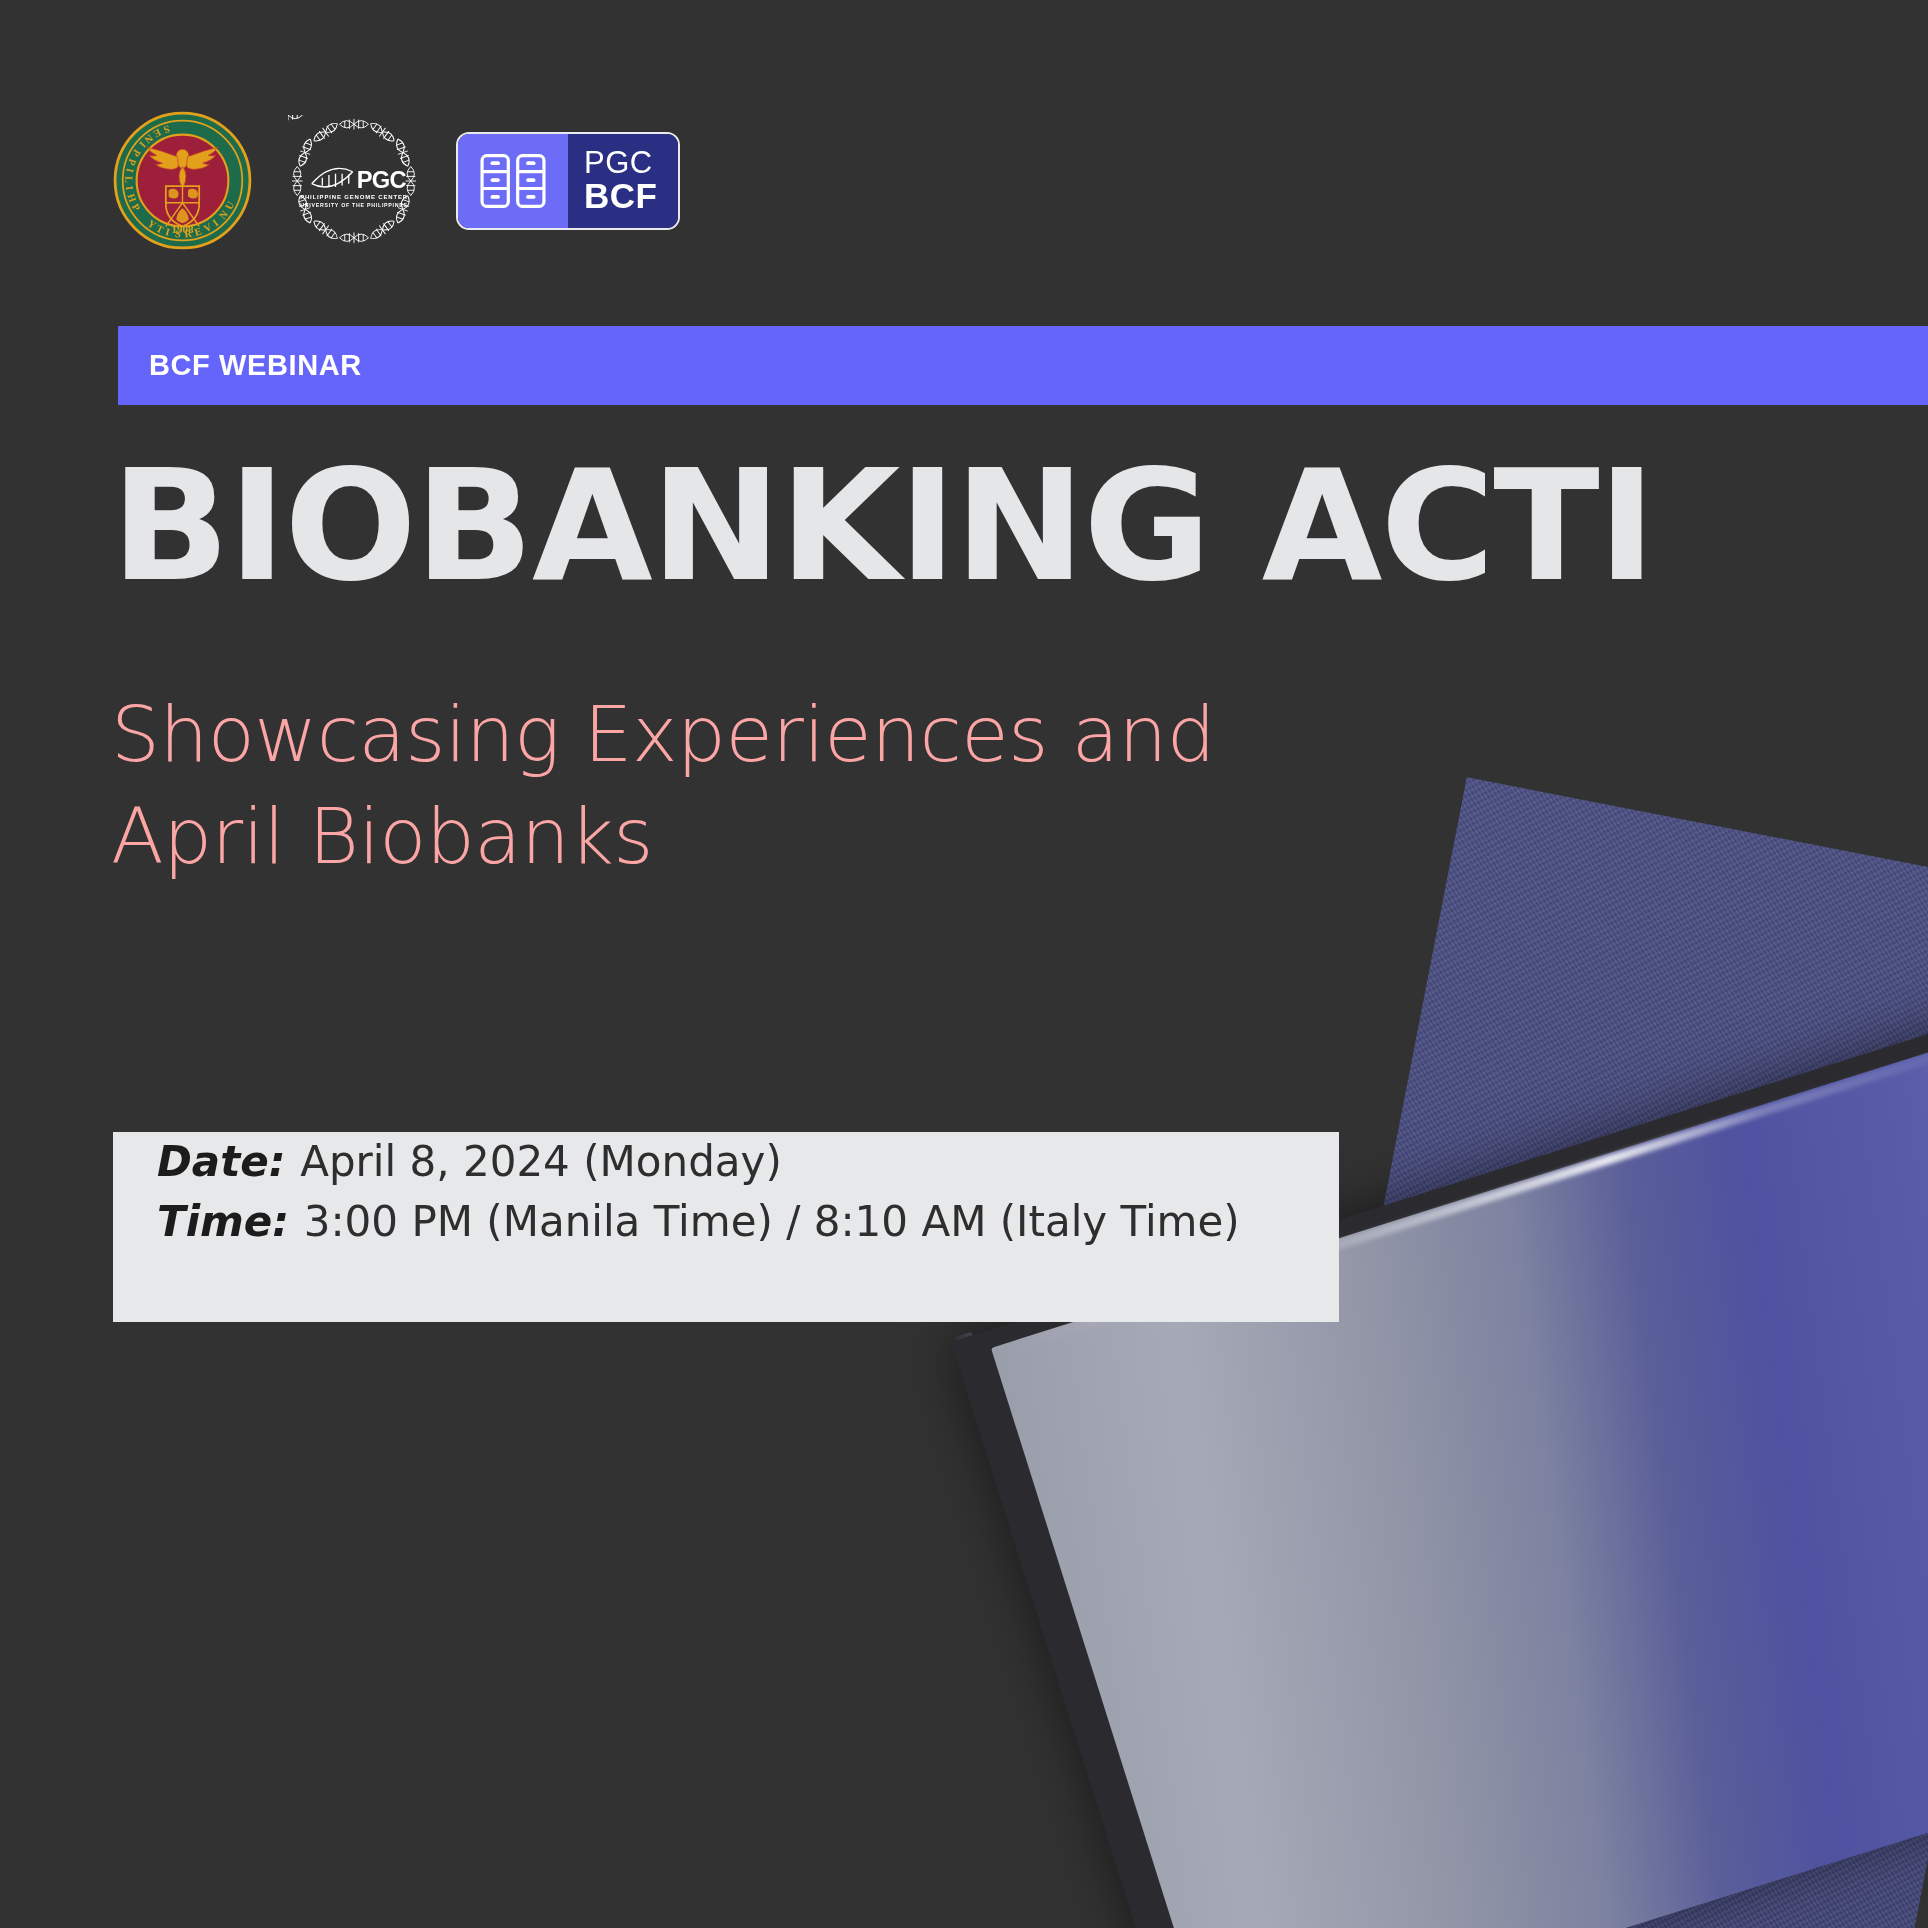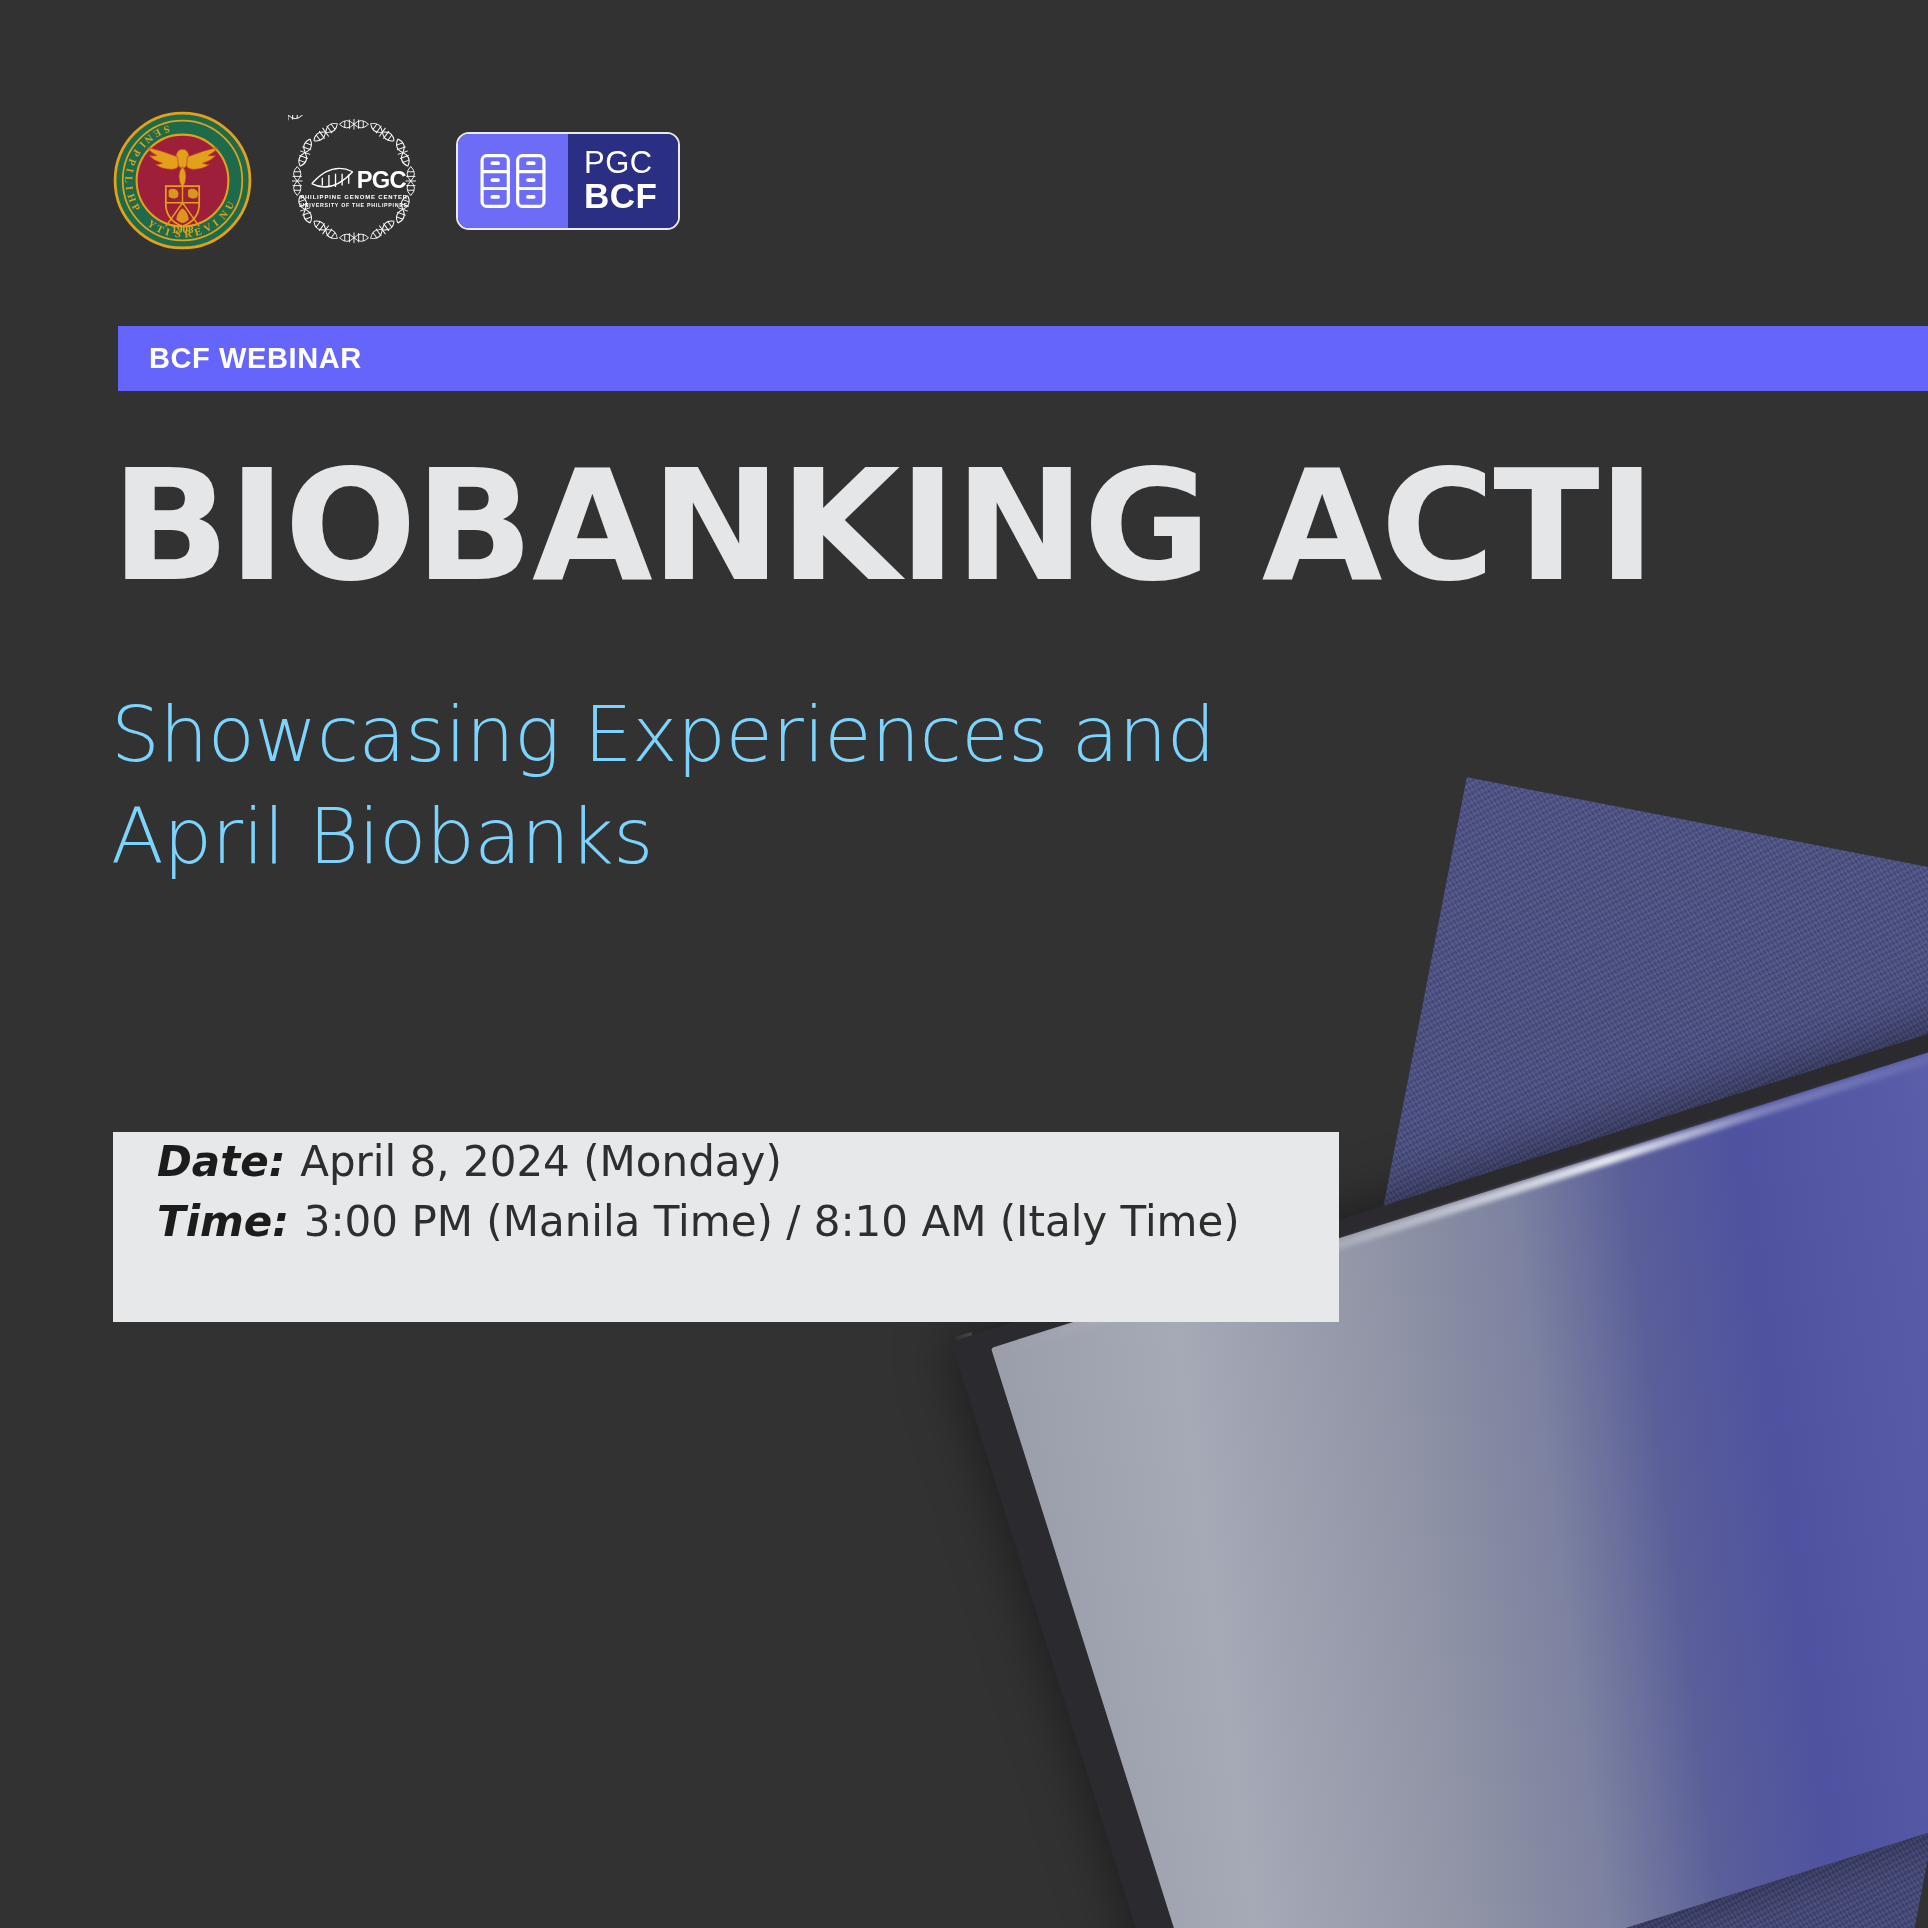--- a/index.html
+++ b/index.html
@@ -148,21 +148,21 @@
     letter-spacing: 0.5px;
     font-weight: 700;
   }
 
   
   .banner {
     position: absolute;
     left: 118px;
     top: 326px;
     right: 0;
-    height: 65px;
+    height: 79px;
     background: #6665fb;
     display: flex;
     align-items: center;
   }
   .banner-label {
     color: #ffffff;
     font-weight: bold;
     font-size: 29px;
     letter-spacing: 0.6px;
     margin-left: 31px;
@@ -183,21 +183,21 @@
     letter-spacing: -1.9px;
     transform: scaleX(1.02);
     transform-origin: left center;
   }
 
   
   .subtitle {
     position: absolute;
     left: 111px;
     top: 684px;
-    color: #7dd3fc;
+    color: #fca5a5;
     font-family: "DejaVu Sans", sans-serif;
     font-weight: 300;
     font-size: 77px;
     line-height: 1.33;
     letter-spacing: -0.5px;
     max-width: 1657px;
   }
   .subtitle-line { display: block; white-space: nowrap; }
 
   

